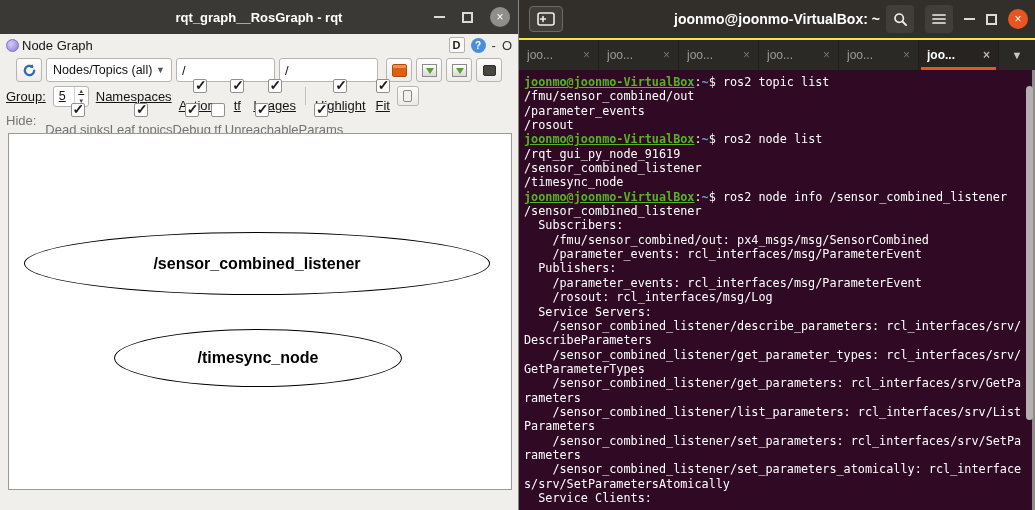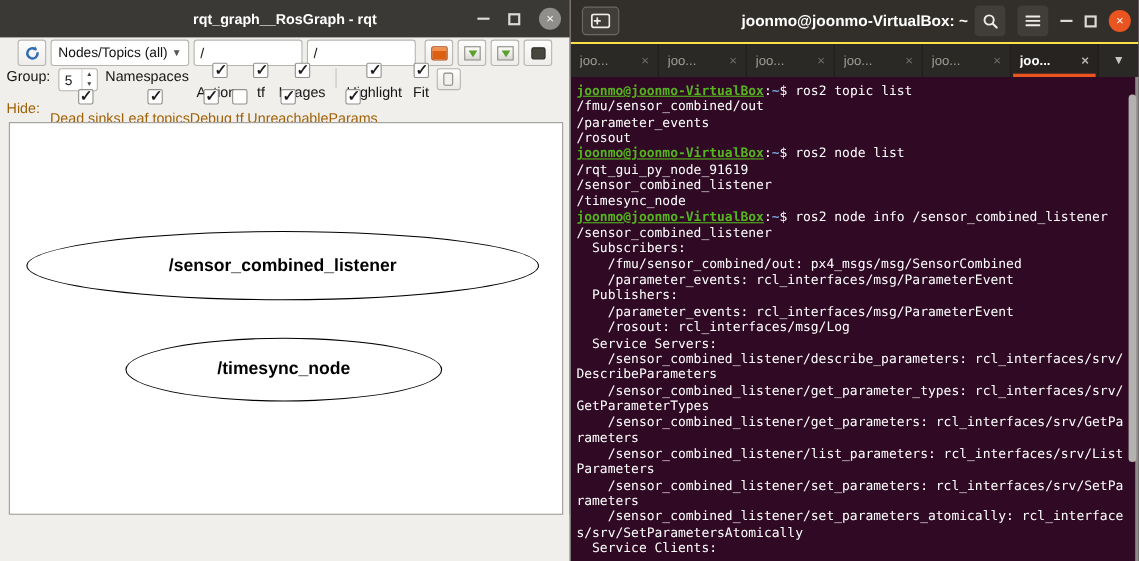--- a/index.html
+++ b/index.html
@@ -37,22 +37,22 @@
   .select .caret { margin-left:auto; font-size:9px; color:#555; }
   .filter-input { width:99px; height:24px; border:1px solid #b7b5b1; border-radius:3px; background:#fff;
                   font-size:13px; padding:0 5px; font-family:inherit; color:#111; }
   .tb-spacer { flex:1; }
   .icon-dot-file { width:15px; height:13px; border-radius:2px; background:linear-gradient(#f1914c 0 30%, #dd5f12 30%); border:1px solid #b14a0c; }
   .icon-save-img { width:15px; height:13px; border:1px solid #8a8a86; background:linear-gradient(#ffffff,#d9d8d5); position:relative; }
   .icon-save-img::after { content:""; position:absolute; left:3px; top:3px; width:0; height:0;
                           border-left:4px solid transparent; border-right:4px solid transparent; border-top:6px solid #5aa02c; }
   .icon-dark-square { width:13px; height:11px; background:#47463f; border:1px solid #2e2d2a; border-radius:2px; }
 
-  .toolbar2 { height:24px; display:flex; padding:0 6px; gap:7px; font-size:13px; color:#141414; flex:none; }
-  .toolbar3 { height:24px; display:flex; align-items:center; padding:0 6px; gap:9px; font-size:13px; color:#a16207; flex:none; }
+  .toolbar2 { height:24px; display:flex; align-items:center; padding:0 6px; gap:7px; font-size:13px; color:#141414; flex:none;text-decoration:underline; }
+  .toolbar3 { height:24px; display:flex; align-items:center; padding:0 6px; gap:9px; font-size:13px; color:#737373; flex:none; }
   .spinbox { display:flex; align-items:stretch; height:21px; border:1px solid #b7b5b1; border-radius:3px; background:#fff; }
   .spin-val { padding:0 5px; min-width:20px; display:flex; align-items:center; font-size:12.5px; }
   .spin-arrows { display:flex; flex-direction:column; border-left:1px solid #d6d4d1; width:14px; }
   .spin-arrows span { flex:1; display:flex; align-items:center; justify-content:center; font-size:6px; color:#444; }
   .cb-item { display:flex; align-items:center; gap:5px;flex-direction:column; }
   .cb { width:14px; height:14px; border:1px solid #92908b; border-radius:2px; background:#fff; position:relative; flex:none; }
   .cb.checked::after { content:"✓"; position:absolute; top:-3px; left:1px; font-size:14px; font-weight:bold; color:#1d1d1d; }
   .vsep { width:1px; height:18px; background:#c5c3bf; margin:0 2px; }
   .mini-btn { width:22px; height:20px; border:1px solid #b7b5b1; border-radius:3px;
               background:linear-gradient(#fdfdfd,#eceae8); display:flex; align-items:center; justify-content:center; }
@@ -102,20 +102,30 @@
   <div class="rqt">
     <div class="rqt-titlebar">
       <div class="rqt-title">rqt_graph__RosGraph - rqt</div>
       <div class="win-controls">
         <div class="wc-min"></div>
         <div class="wc-max"></div>
         <div class="wc-close">×</div>
       </div>
     </div>
 
+    <div class="dock-header">
+      <span class="plugin-icon"></span>
+      <span>Node Graph</span>
+      <div class="dock-buttons">
+        <span class="dock-btn-d">D</span>
+        <span class="dock-help">?</span>
+        <span class="dock-glyph">-</span>
+        <span class="dock-glyph">O</span>
+      </div>
+    </div>
 
     <div class="toolbar1">
       <div class="tb-btn">
         <svg width="15" height="15" viewBox="0 0 16 16">
           <path d="M13 8a5 5 0 1 1-2-4" fill="none" stroke="#2e6db4" stroke-width="2.4" stroke-linecap="round"></path>
           <path d="M11 1l1 3.4-3.4.6z" fill="#2e6db4"></path>
         </svg>
       </div>
       <div class="select">
         <span>Nodes/Topics (all)</span>

